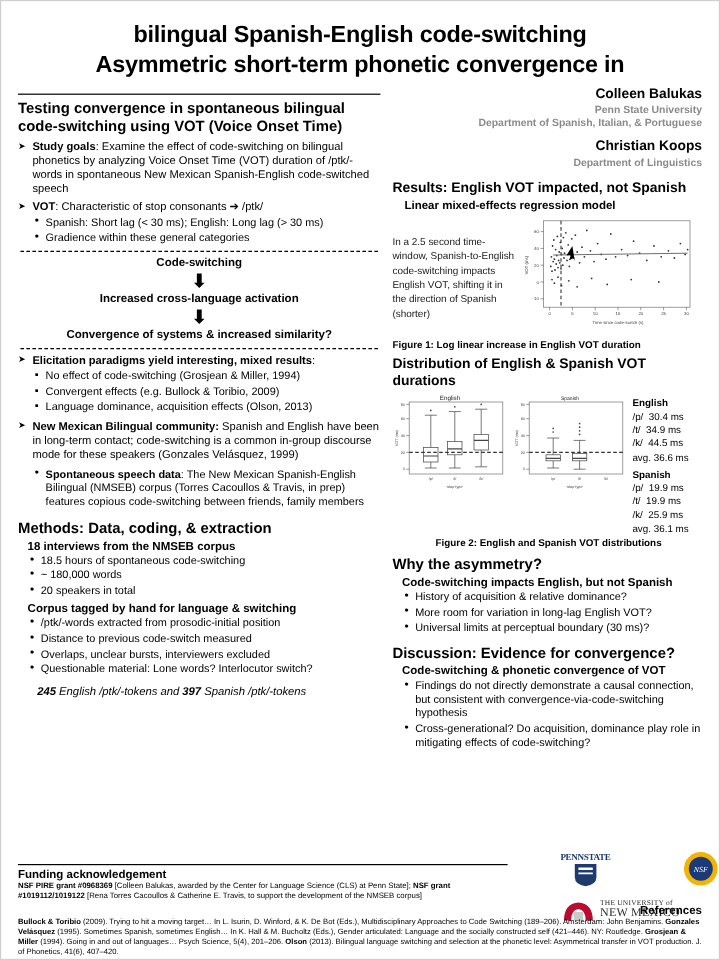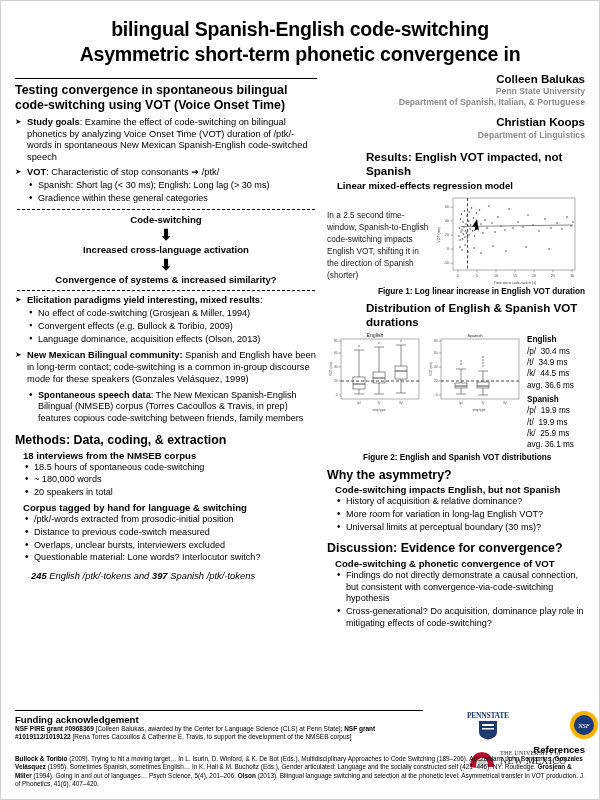--- a/index.html
+++ b/index.html
@@ -28,21 +28,21 @@
   .col-right { width: 258px; position: relative; }
 
   
   .authors { text-align: right; line-height: 1.18; }
   .author-name { font-size: 11.5px; font-weight: bold; margin-top: 2px; }
   .author-aff { font-size: 8.7px; color: #8a8a8a; font-weight: bold; }
   .author-gap { height: 7px; }
 
   
   .h-sec { font-size: 12.4px; font-weight: bold; line-height: 1.2; }
-  .h-sec2 { font-size: 11.6px; font-weight: bold; line-height: 1.22; margin-left: 39px; }
+  .h-sec2 { font-size: 11.6px; font-weight: bold; line-height: 1.22; }
   .h-sub { font-size: 9.6px; font-weight: bold; margin-top: 2px; }
   .h-sub-c { font-size: 9.6px; font-weight: bold; text-align: center; }
 
   
   ul { list-style: none; }
   .lvl1 { margin: 4px 0 0 0; }
   .lvl1 > li {
     font-size: 9.3px; line-height: 1.28; padding-left: 12px;
     position: relative; margin-bottom: 3px;
   }
@@ -63,32 +63,32 @@
 
   .dashline {
     border: 0; border-top: 1.5px dashed #000;
     margin: 5px 2px 4px 2px;
   }
   .arrow-down { text-align: center; font-size: 15px; font-weight: bold; line-height: 1.0; margin: 2px 0; }
 
   
   .regress-wrap { display: flex; align-items: flex-start; margin-top: 4px; }
   .regress-text { font-size: 8.3px; line-height: 1.45; width: 104px; padding-top: 14px; color: #1a1a1a; }
-  .figcap { font-size: 8.2px; font-weight: bold; text-align: right; margin-top: 0; }
+  .figcap { font-size: 8.2px; font-weight: bold; text-align: left; margin-top: 10px; }
 
   
   .scatter { width: 148px; height: 92px; position: relative; }
   .box-stats { font-size: 8.2px; line-height: 1.38; width: 62px; padding-left: 4px; }
   .box-stats .grp { font-weight: bold; margin-top: 3px; }
   .box-stats .row { white-space: nowrap; }
 
   .boxrow { display: flex; align-items: flex-start; margin-top: 2px; }
 
   
-  .footer { position: absolute; left: 14px; right: 14px; bottom: 10px; }
+  .footer { position: absolute; left: 14px; right: 14px; bottom: 0; }
   .foot-rule { border: 0; border-top: 1.4px solid #000; margin-bottom: 3px; }
   .foot-h { font-size: 9.6px; font-weight: bold; }
   .foot-p { font-size: 6.5px; line-height: 1.32; }
   .refs { font-size: 6.4px; line-height: 1.34; }
   .logos { position: absolute; right: 0; bottom: 30px; width: 132px; }
 
   .plot-title { font-size: 5.2px; text-align: center; color: #222; }
 </style>
 </head>
 <body>

